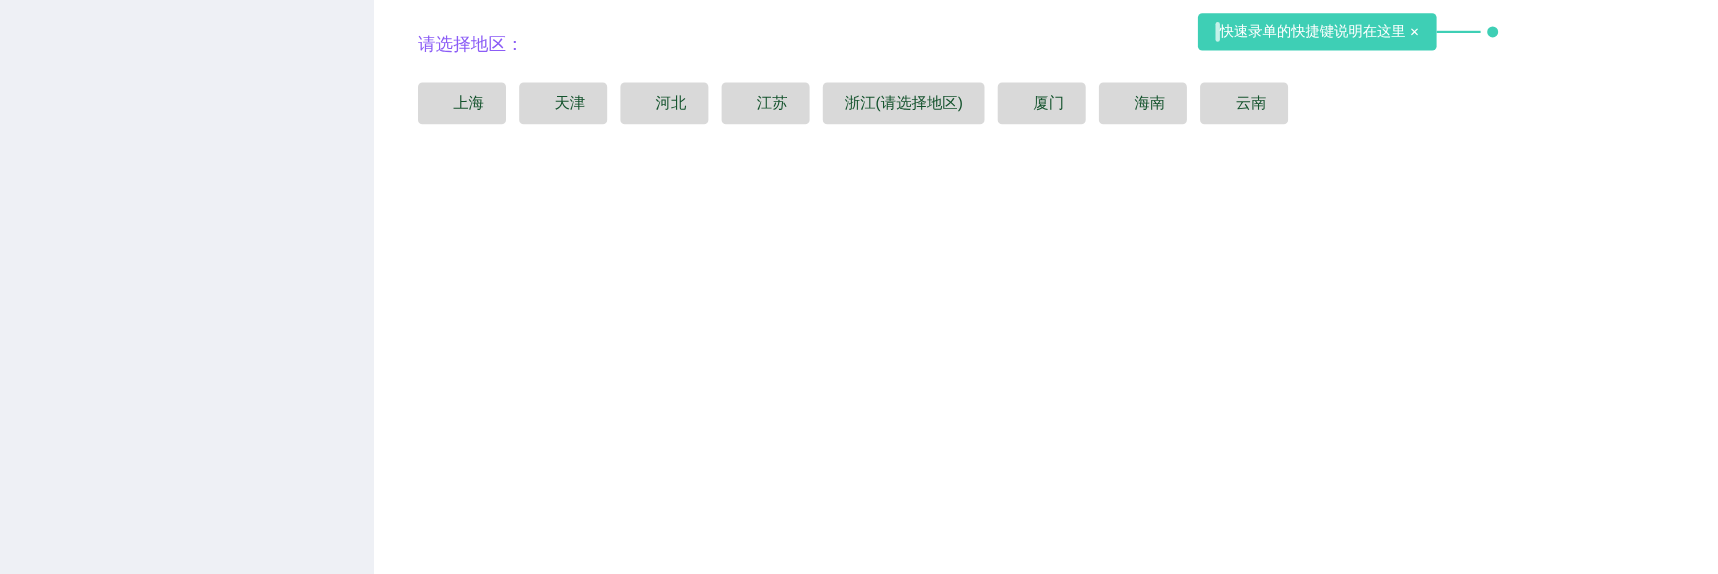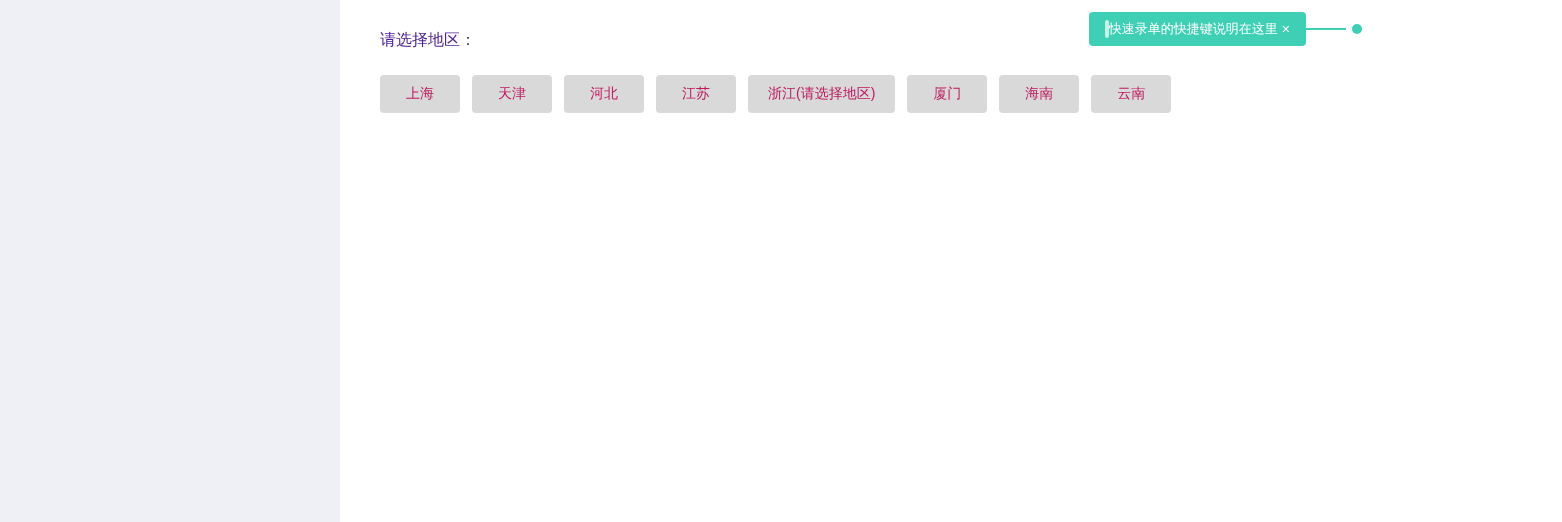--- a/index.html
+++ b/index.html
@@ -31,42 +31,42 @@
       left: 340px;
       top: 0;
       right: 0;
       bottom: 0;
       background: #ffffff;
       padding: 30px 40px;
     }
 
     .page-title {
       font-size: 16px;
-      color: #4c1d95;
+      color: #8b5cf6;
       margin-bottom: 24px;
       font-weight: normal;
     }
 
     .region-buttons {
       display: flex;
       flex-wrap: wrap;
       gap: 12px;
     }
 
     .region-btn {
       background: #d9d9d9;
       border: none;
       border-radius: 4px;
       padding: 10px 20px;
       font-size: 14px;
-      color: #be185d;
+      color: #14532d;
       cursor: pointer;
       white-space: nowrap;
       min-width: 80px;
-      text-align: center;
+      text-align: right;
       font-family: 'Microsoft YaHei', '微软雅黑', sans-serif;
     }
 
     .tooltip-container {
       position: absolute;
       top: 12px;
       right: 200px;
       display: flex;
       align-items: center;
     }

